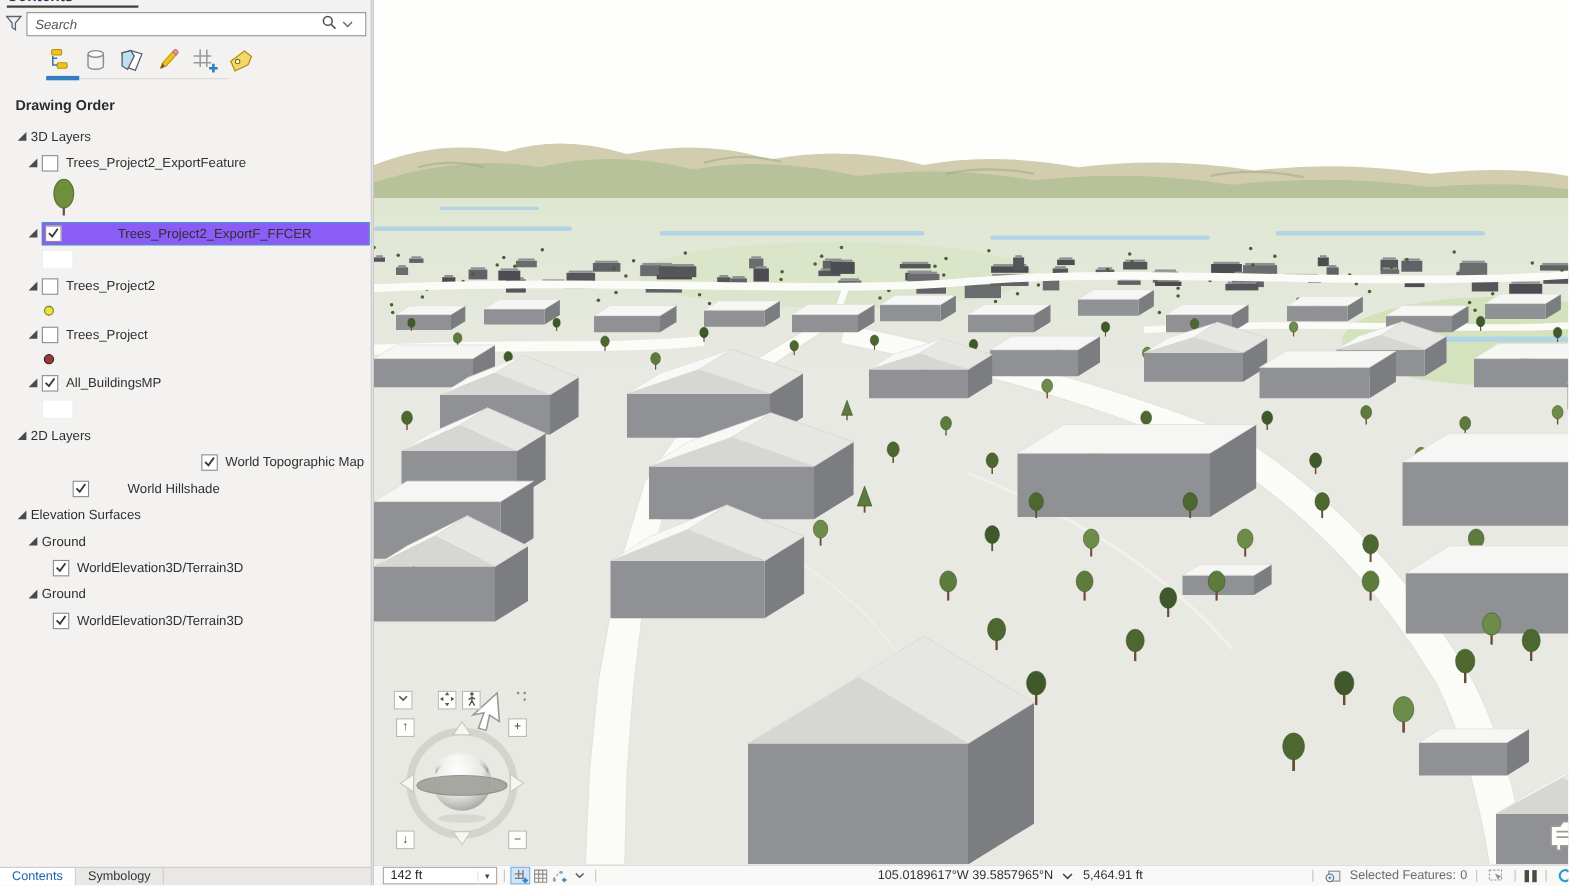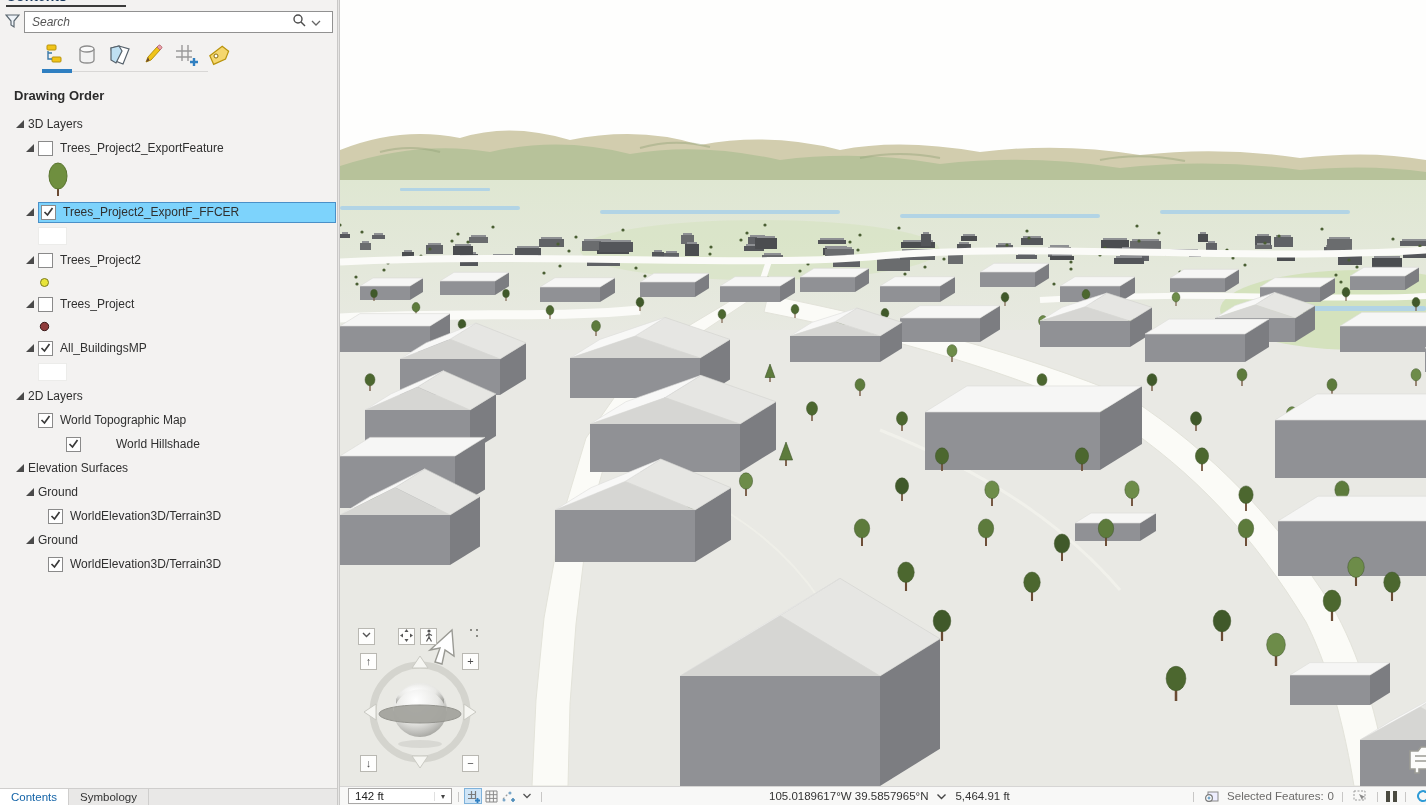--- a/index.html
+++ b/index.html
@@ -21,21 +21,21 @@
   .tb-btn{width:24px;height:26px;display:flex;align-items:center;justify-content:center;}
   .tb-underline{position:absolute;left:42px;top:71px;width:166px;height:1px;background:#d8d7d6;}
   .tb-underline .active{position:absolute;left:0;top:-2px;width:30px;height:4px;background:#2f7fc1;}
   .heading{position:absolute;left:14px;top:88px;font-size:13px;font-weight:bold;color:#2b2b2b;}
   .layer-tree{position:absolute;left:0;top:112px;width:337px;}
   .trow{display:flex;align-items:center;height:24px;font-size:12px;color:#303030;white-space:nowrap;}
   .trow .exp{width:12px;display:inline-flex;justify-content:flex-start;flex:none;}
   .trow .cb{width:15px;height:15px;flex:none;margin-right:7px;background:#fff;border:1px solid #8a8a8a;box-sizing:border-box;display:inline-flex;align-items:center;justify-content:center;}
   .trow .licon{margin-right:6px;display:inline-flex;flex:none;}
   .trow .lbl{padding-right:6px;}
-  .selwrap{display:flex;align-items:center;flex:1;height:21px;background:#7dd3fc;border:1px solid #4a90c8;box-sizing:border-box;padding-left:2px;margin-right:1px;}
+  .selwrap{display:flex;align-items:center;flex:1;height:21px;background:#8b5cf6;border:1px solid #4a90c8;box-sizing:border-box;padding-left:2px;margin-right:1px;gap:44px;}
   .symrow{display:flex;align-items:center;}
   .swatch{width:27px;height:16px;background:#fff;border:1px solid #ececea;}
 
   .pane-tabs{position:absolute;left:0;bottom:0;width:337px;height:16px;background:#e9e8e7;border-top:1px solid #cfcecd;display:flex;overflow:hidden;font-size:11.5px;}
   .ptab{padding:2px 11px 6px 11px;color:#333;border-right:1px solid #cfcecd;}
   .ptab.active{background:#fff;color:#1464a8;}
 
   
   .scene{position:absolute;left:340px;top:0;width:1086px;height:786px;overflow:hidden;background:#fdfdfc;}
   .nav-btn{position:absolute;width:17px;height:17px;background:rgba(255,255,255,.92);border:1px solid #b9b8b2;box-sizing:border-box;color:#4c4c4c;font-size:11px;line-height:14px;text-align:center;}
@@ -221,21 +221,21 @@
           <div class="swatch"></div>
         </div>
         <div class="trow" style="padding-left: 16px;">
           <span class="exp">
             <svg width="9" height="9" viewBox="0 0 9 9">
               <path d="M8,0 L8,8 L0,8 Z" fill="#4a4a4a"></path>
             </svg>
           </span>
           <span class="lbl">2D Layers</span>
         </div>
-        <div class="trow" style="padding-left: 26px;">
+        <div class="trow" style="padding-left: 26px; justify-content: flex-end;">
           <span class="exp"></span>
           <span class="cb">
             <svg width="11" height="10" viewBox="0 0 11 10">
               <path d="M1.5 5l3 3 5-7" fill="none" stroke="#3a3a3a" stroke-width="1.7"></path>
             </svg>
           </span>
           <span class="lbl">World Topographic Map</span>
         </div>
         <div class="trow" style="padding-left: 26px; gap: 28px;">
           <span class="exp"></span>
@@ -1114,21 +1114,21 @@
             <path d="M9 10h4M11 8v4" stroke="#4a8ab8" stroke-width="1.6"></path>
           </svg>
       </span>
       <span class="sb-iconbtn">
         <svg width="10" height="10" viewBox="0 0 10 10">
             <path d="M1.5 3l3.5 3.5L8.5 3" fill="none" stroke="#555" stroke-width="1.3"></path>
           </svg>
       </span>
       <span class="sb-sep" style="margin-left:4px;">|</span>
     </div>
-    <div class="sb-item" style="left:429px;">
+    <div class="sb-item" style="left:458px;">
       <span>105.0189617°W 39.5857965°N</span>
       <span style="margin:0 8px;display:inline-flex;">
         <svg width="11" height="9" viewBox="0 0 11 9">
             <path d="M1.5 2.5l4 4 4-4" fill="none" stroke="#444" stroke-width="1.4"></path>
           </svg>
       </span>
       <span>5,464.91 ft</span>
     </div>
     <div class="sb-item" style="right:0;left:auto;gap:7px;padding-right:2px;">
       <span class="sb-sep">|</span>

